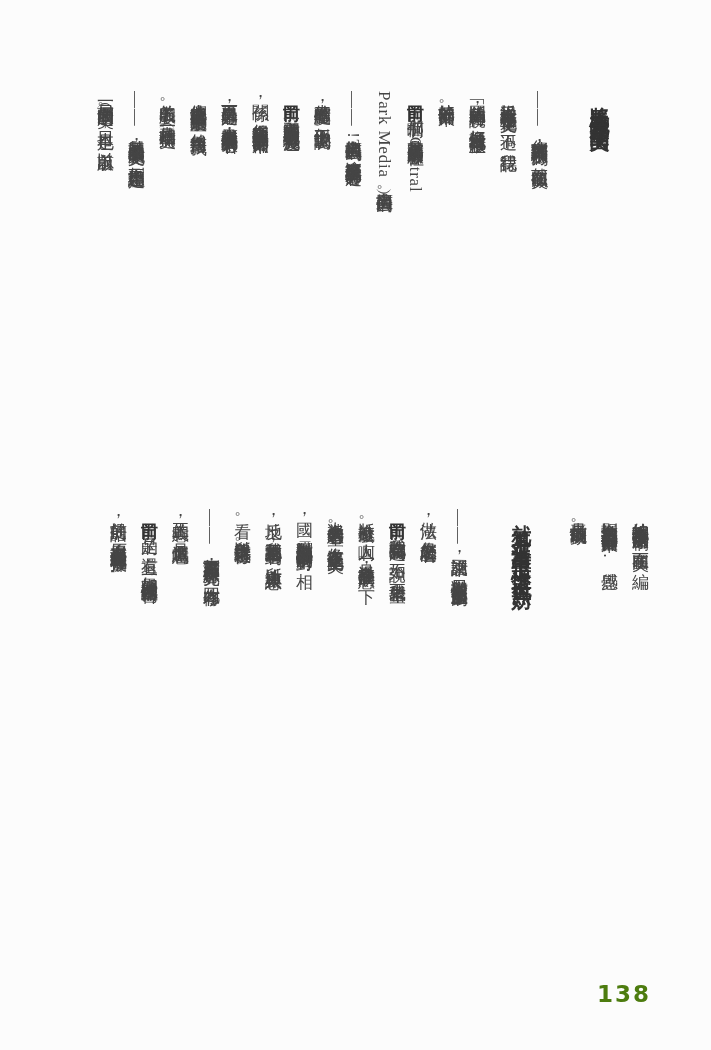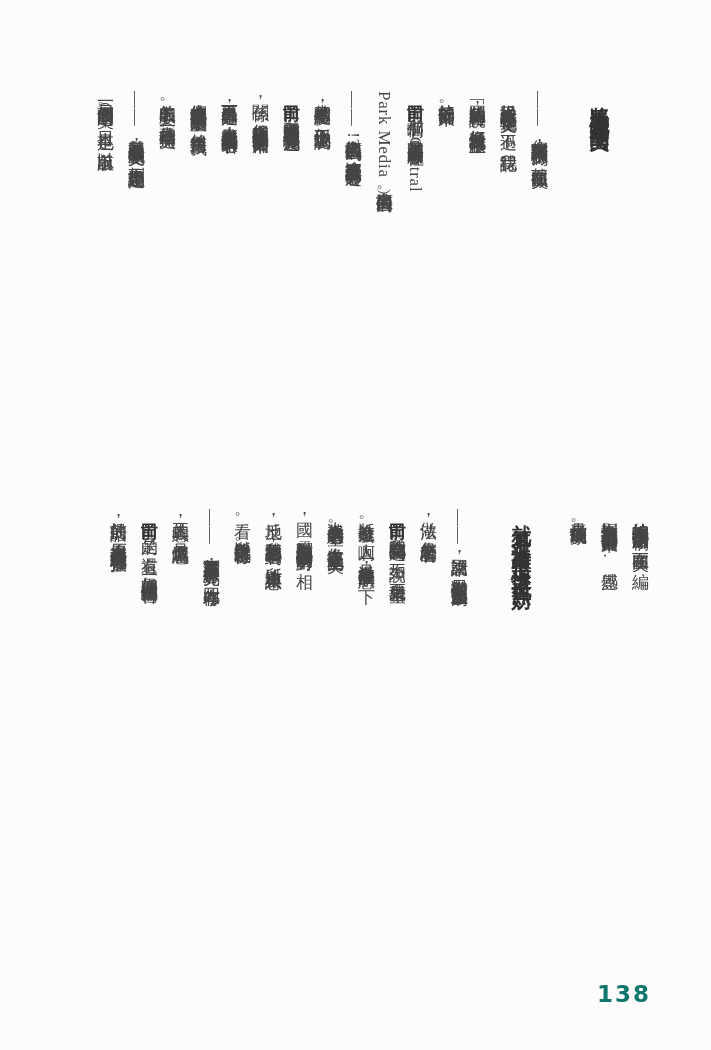--- a/index.html
+++ b/index.html
@@ -39,21 +39,21 @@
     font-weight:bold;
     color:#333;
     margin-inline-end:0.85em;  
   }
   .pagenum {
     position:absolute;
     top:981px; right:60px;
     font-family:"DejaVu Sans","Liberation Sans",sans-serif;
     font-weight:bold;
     font-size:23px;
-    color:#0f766e;
+    color:#4d7c0f;
     letter-spacing:2px;
   }
 </style>
 </head>
 <body>
 
 <div class="page">
 
   <section class="sec" id="sec1">
     <h1 class="hd">將馬賽克化整為零的美國</h1>

